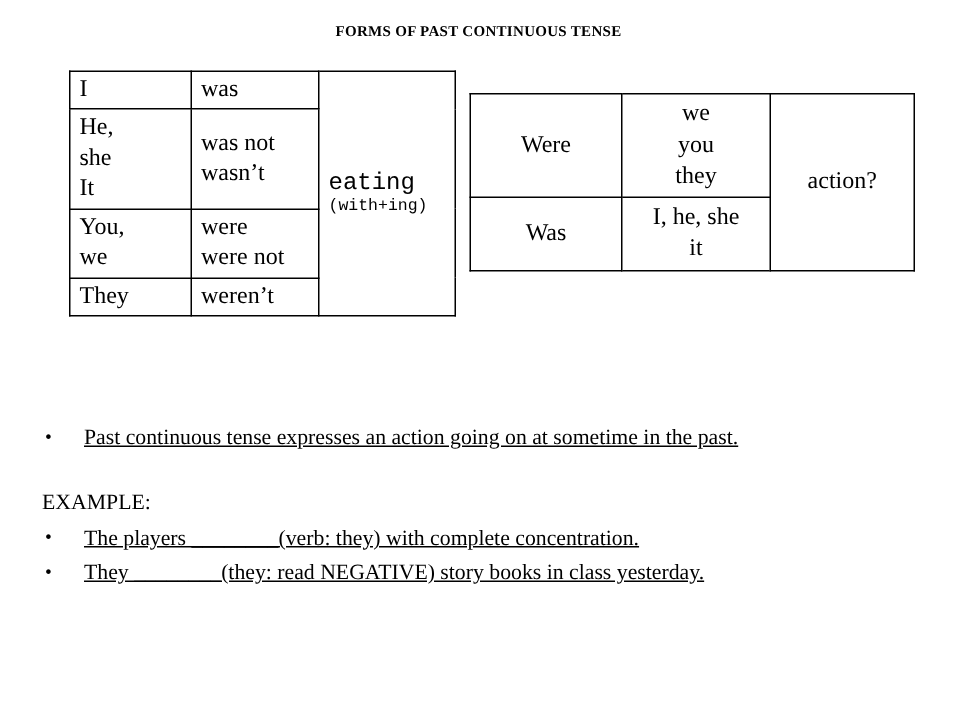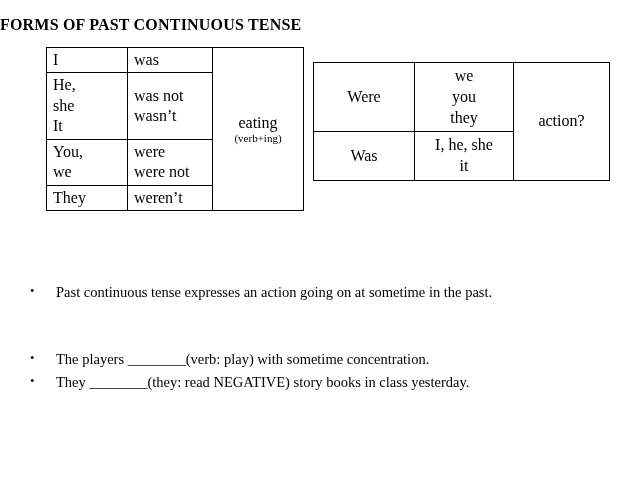--- a/index.html
+++ b/index.html
@@ -18,21 +18,22 @@
   .slide {
     position: relative;
     width: 638px;
     height: 478px;
   }
   .title {
     position: absolute;
     top: 16px;
     left: 0;
     width: 638px;
-    font-size: 16px;
+    text-align: center;
+    font-size: 10px;
     font-weight: bold;
     letter-spacing: 0.2px;
   }
 
   
   .table-left {
     position: absolute;
     left: 46px;
     top: 47px;
     border-collapse: collapse;
@@ -40,21 +41,21 @@
   }
   .table-left td {
     border: 1px solid #000000;
     vertical-align: middle;
     padding: 2px 6px;
     font-size: 16px;
     line-height: 1.28;
   }
   .col-subject { width: 68px; }
   .col-aux { width: 72px; }
-  .col-verb { width: 78px; text-align: center; }
+  .col-verb { width: 78px; text-align: left; font-family: Liberation Mono, monospace; }
 
   .verb-main {
     font-size: 16px;
     display: block;
     line-height: 1.2;
   }
   .verb-sub {
     font-size: 11px;
     display: block;
     line-height: 1.2;
@@ -96,20 +97,21 @@
   }
   .bullet-mark {
     width: 26px;
     flex: 0 0 26px;
     text-align: left;
     font-size: 13px;
     padding-left: 2px;
   }
   .bullet-text {
     flex: 1 1 auto;
+    text-decoration: underline;
   }
   .example-label {
     position: absolute;
     left: 28px;
     top: 327px;
     font-size: 14.5px;
   }
   .example-list {
     position: absolute;
     left: 28px;
@@ -126,21 +128,21 @@
 
   <div class="title">FORMS OF PAST CONTINUOUS TENSE</div>
 
   <table class="table-left">
     <tbody>
         <tr>
       <td class="col-subject">I</td>
       <td class="col-aux">was</td>
       <td class="col-verb" rowspan="4">
         <span class="verb-main">eating</span>
-        <span class="verb-sub">(verb+ing)</span>
+        <span class="verb-sub">(with+ing)</span>
       </td>
     </tr>
     <tr>
       <td class="col-subject">He,<br>she<br>It</td>
       <td class="col-aux">was not<br>wasn’t</td>
     </tr>
     <tr>
       <td class="col-subject">You,<br>we</td>
       <td class="col-aux">were<br>were not</td>
     </tr>
@@ -165,25 +167,26 @@
   </tbody>
     </table>
 
   <div class="bullets">
     <div class="bullet-row">
       <span class="bullet-mark">•</span>
       <span class="bullet-text">Past continuous tense expresses an action going on at sometime in the past.</span>
     </div>
   </div>
 
+  <div class="example-label">EXAMPLE:</div>
 
   <div class="example-list">
     <div class="bullet-row">
       <span class="bullet-mark">•</span>
-      <span class="bullet-text">The players ________(verb: play) with sometime concentration.</span>
+      <span class="bullet-text">The players ________(verb: they) with complete concentration.</span>
     </div>
     <div class="bullet-row">
       <span class="bullet-mark">•</span>
       <span class="bullet-text">They  ________(they: read NEGATIVE) story books in class yesterday.</span>
     </div>
   </div>
 
 </div>
 
 </body></html>

